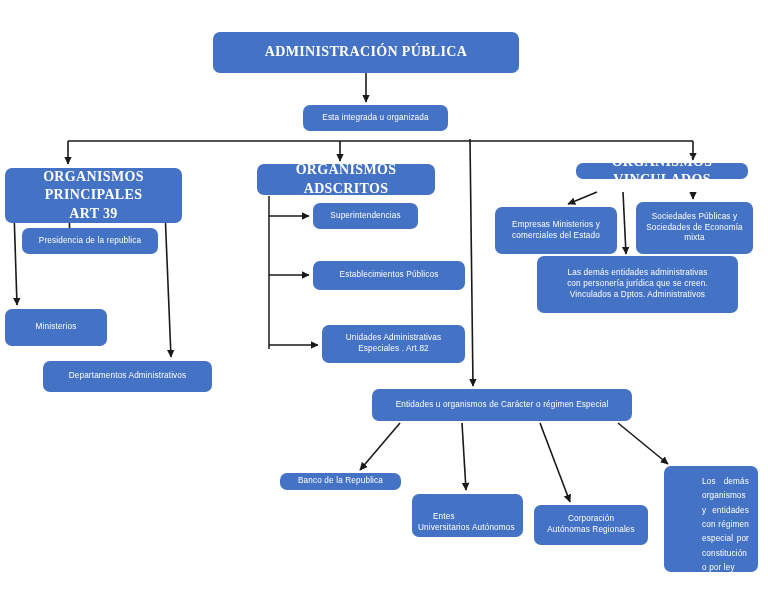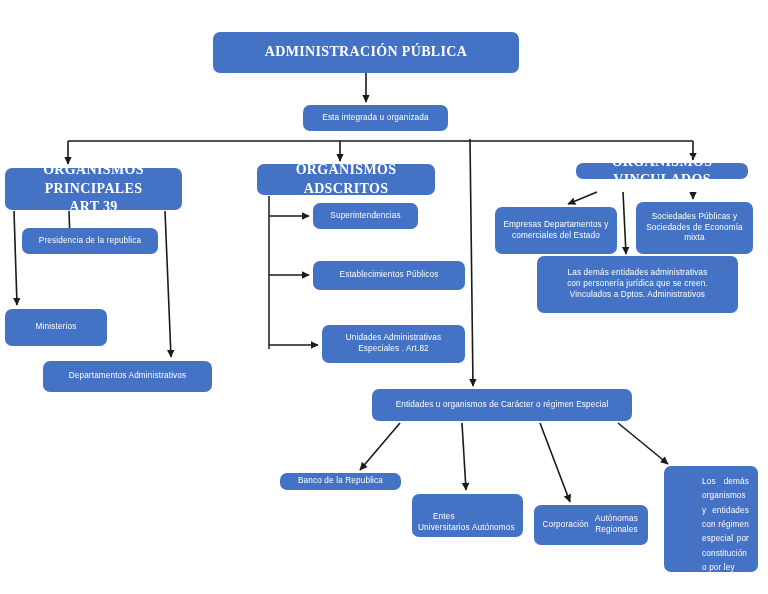--- a/index.html
+++ b/index.html
@@ -88,21 +88,21 @@
   </svg>
 
   <div class="node title" style="left:213px;top:32px;width:306px;height:41px;">
     <span class="txt">ADMINISTRACIÓN PÚBLICA</span>
   </div>
 
   <div class="node" style="left:303px;top:105px;width:145px;height:26px;">
     <span class="txt">Esta integrada u organizada</span>
   </div>
 
-  <div class="node title" style="left:5px;top:168px;width:177px;height:42px;flex-direction:column;">
+  <div class="node title" style="left:5px;top:168px;width:177px;height:55px;flex-direction:column;">
     <span class="txt">ORGANISMOS PRINCIPALES</span>
     <span class="txt">ART 39</span>
   </div>
 
   <div class="node" style="left:22px;top:228px;width:136px;height:26px;">
     <span class="txt">Presidencia de la republica</span>
   </div>
 
   <div class="node" style="left:5px;top:309px;width:102px;height:37px;">
     <span class="txt">Ministerios</span>
@@ -127,21 +127,21 @@
   <div class="node" style="left:322px;top:325px;width:143px;height:38px;flex-direction:column;">
     <span class="txt">Unidades Administrativas</span>
     <span class="txt">Especiales . Art.82</span>
   </div>
 
   <div class="node title" style="left:576px;top:163px;width:172px;height:16px;">
     <span class="txt">ORGANISMOS VINCULADOS</span>
   </div>
 
   <div class="node" style="left:495px;top:207px;width:122px;height:47px;flex-direction:column;">
-    <span class="txt">Empresas Departamentos y</span>
+    <span class="txt">Empresas Ministerios y</span>
     <span class="txt">comerciales del Estado</span>
   </div>
 
   <div class="node" style="left:636px;top:202px;width:117px;height:52px;flex-direction:column;">
     <span class="txt">Sociedades Públicas y</span>
     <span class="txt">Sociedades de Economía</span>
     <span class="txt">mixta</span>
   </div>
 
   <div class="node" style="left:537px;top:256px;width:201px;height:57px;flex-direction:column;">
@@ -156,21 +156,21 @@
 
   <div class="node" style="left:280px;top:473px;width:121px;height:17px;">
     <span class="txt">Banco de la Republica</span>
   </div>
 
   <div class="node" style="left:412px;top:494px;width:111px;height:43px;flex-direction:row;align-items:flex-end;">
     <span class="txt">Entes Universitarios</span>
     <span class="txt">Autónomos</span>
   </div>
 
-  <div class="node" style="left:534px;top:505px;width:114px;height:40px;flex-direction:row;">
+  <div class="node" style="left:534px;top:505px;width:114px;height:40px;flex-direction:column;">
     <span class="txt">Corporación</span>
     <span class="txt">Autónomas Regionales</span>
   </div>
 
   <div class="node justify" style="left:664px;top:466px;width:94px;height:106px;padding-left:38px;">
     <span class="txt">Los demás organismos y entidades con régimen especial por constitución o por ley</span>
   </div>
 
 </div>
 

